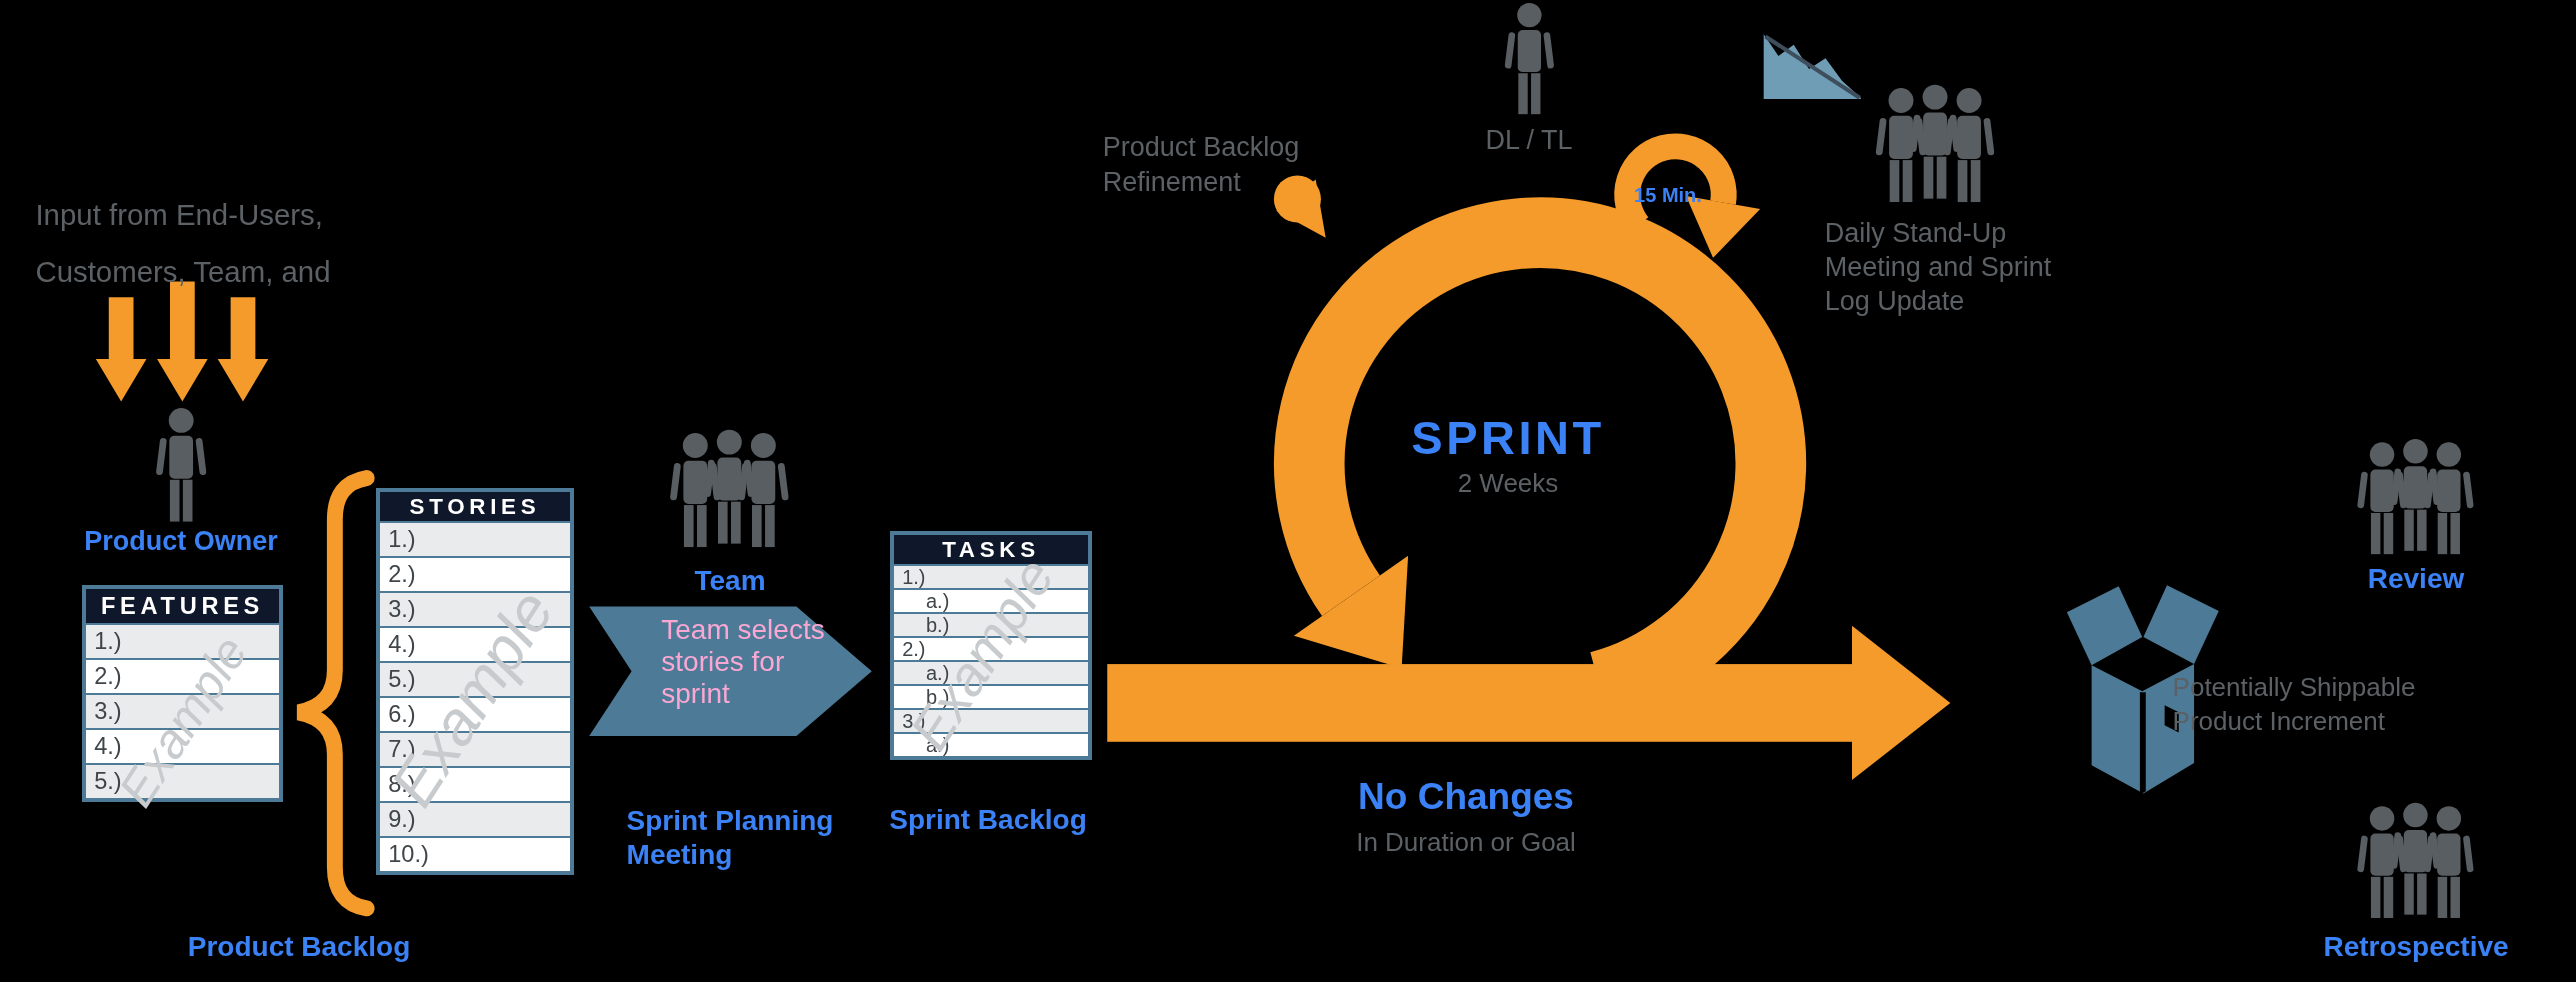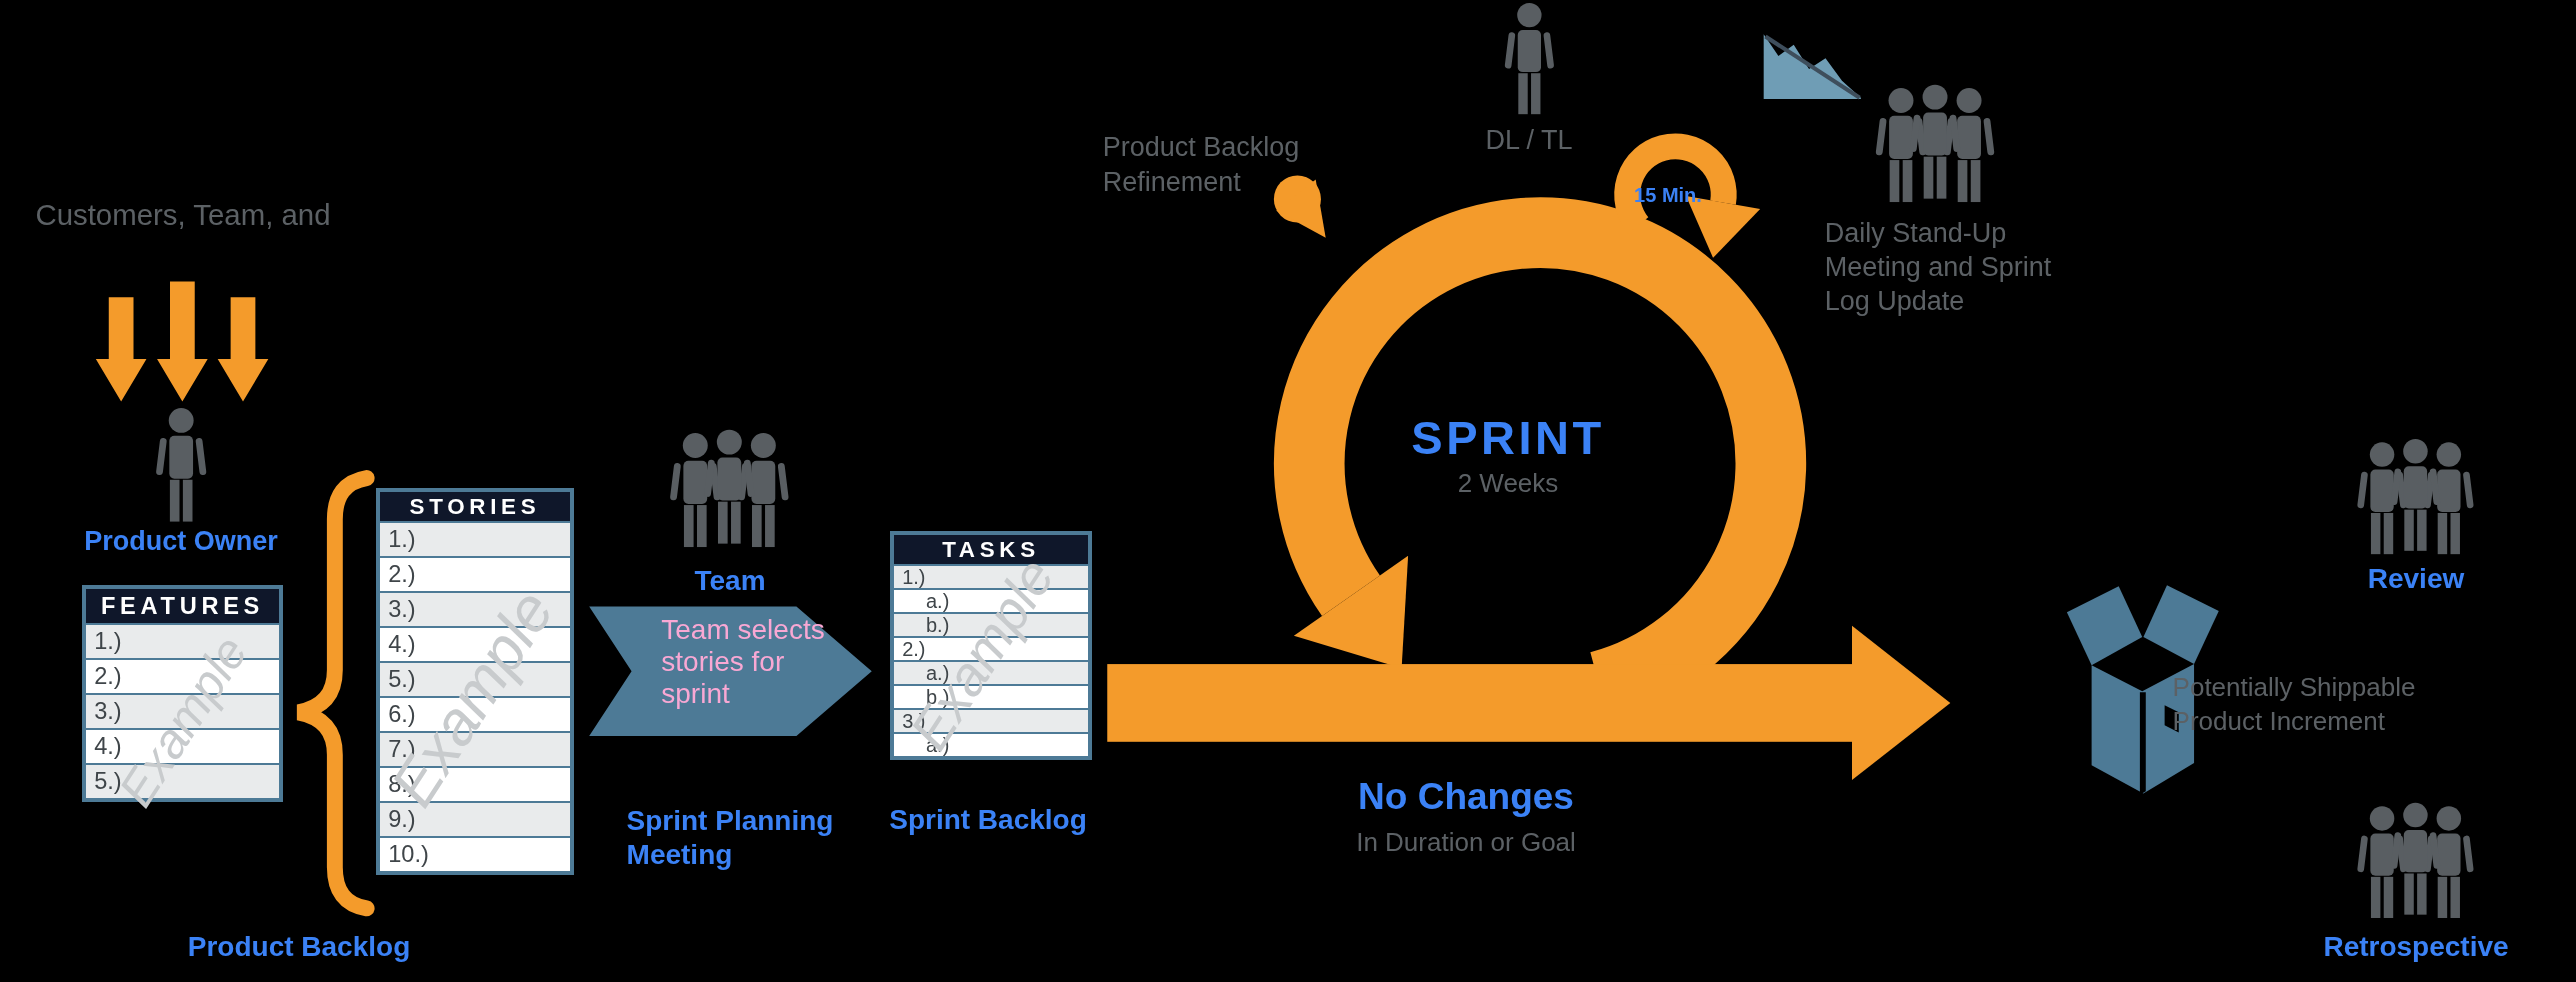--- a/index.html
+++ b/index.html
@@ -182,20 +182,21 @@
     <div class="row w ind">
         <span>a.)</span>
       </div>
   </div>
 
   <div class="wm" style="left:183px;top:721px;font-size:49px">Example</div>
   <div class="wm" style="left:472px;top:698px;font-size:62px">Example</div>
   <div class="wm" style="left:982px;top:654px;font-size:55px">Example</div>
 
   <div class="abs ctr gray" style="left:183px;top:186px;font-size:29.4px;line-height:57px">
+    <div>Input from End-Users,</div>
     <div>Customers, Team, and</div>
   </div>
 
   <div class="abs ctr lbl" style="left:181px;top:526px;font-size:27px">Product Owner</div>
 
   <div class="abs ctr lbl" style="left:299px;top:931px;font-size:28px">Product Backlog</div>
 
   <div class="abs ctr lbl" style="left:730px;top:565px;font-size:28px">Team</div>
 
   <div class="abs ctr" style="left:743px;top:614px;font-size:28px;line-height:32px;color:#f9a8d4">

